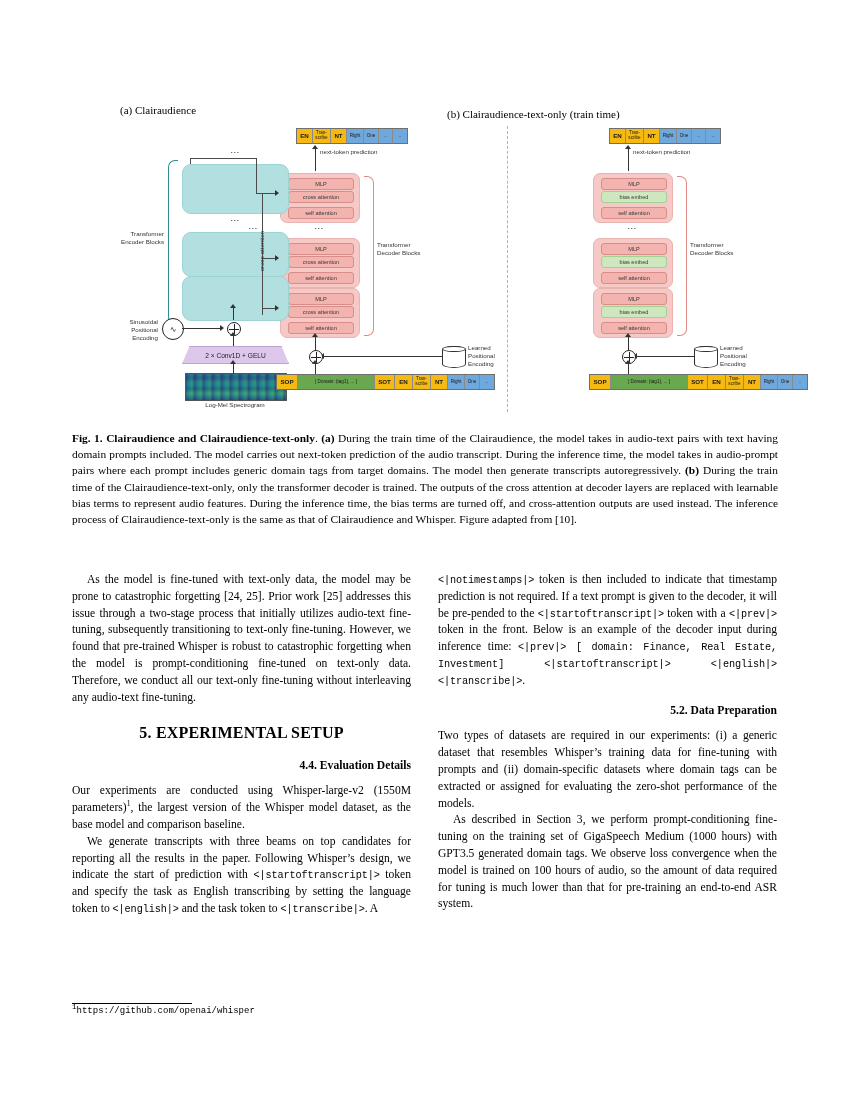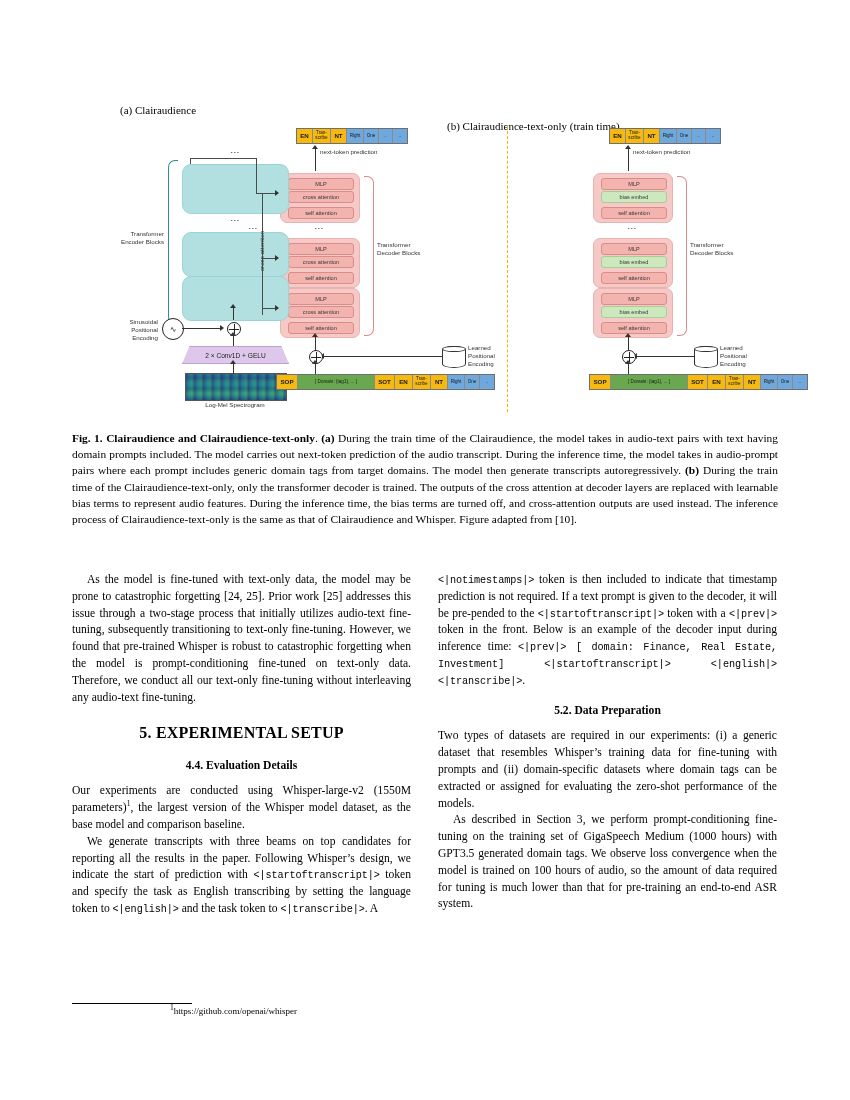--- a/index.html
+++ b/index.html
@@ -31,21 +31,21 @@
     height: 320px;
   }
   .panel-title {
     position: absolute;
     font-family: "Liberation Serif", serif;
     font-size: 11px;
     color: #000;
     white-space: nowrap;
   }
   .panel-title.a { left: 48px; top: 8px; }
-  .panel-title.b { left: 375px; top: 24px; }
+  .panel-title.b { left: 375px; top: 12px; }
 
   .divider {
     position: absolute;
     left: 435px;
     top: 30px;
     width: 0;
     height: 286px;
     border-left: 1.4px dashed #f0b400;
   }
   .tokenrow {
@@ -268,38 +268,39 @@
   h2.sec {
     font-size: 16px;
     font-weight: bold;
     text-align: center;
     margin: 15px 0 11px 0;
     letter-spacing: 0.2px;
   }
   h3.sub {
     font-size: 11.6px;
     font-weight: bold;
-    text-align: center;
+    text-align: right;
     margin: 13px 0 9px 0;
   }
   sup { font-size: 7.6px; vertical-align: super; line-height: 0; }
   .footnote-rule {
     position: absolute;
     left: 72px;
     top: 1003px;
     width: 120px;
     border-top: 0.8px solid #000;
   }
   .footnote {
     position: absolute;
-    left: 64px;
+    left: 72px;
     top: 1006px;
     width: 339px;
     font-size: 9px;
-    text-align: center;
+    text-align: left;
+    font-family: Liberation Mono, monospace;
   }
 </style>
 </head>
 <body>
 
 <div class="page">
 
   <div class="figure-area">
 
     <div class="panel-title a">(a) Clairaudience</div>

